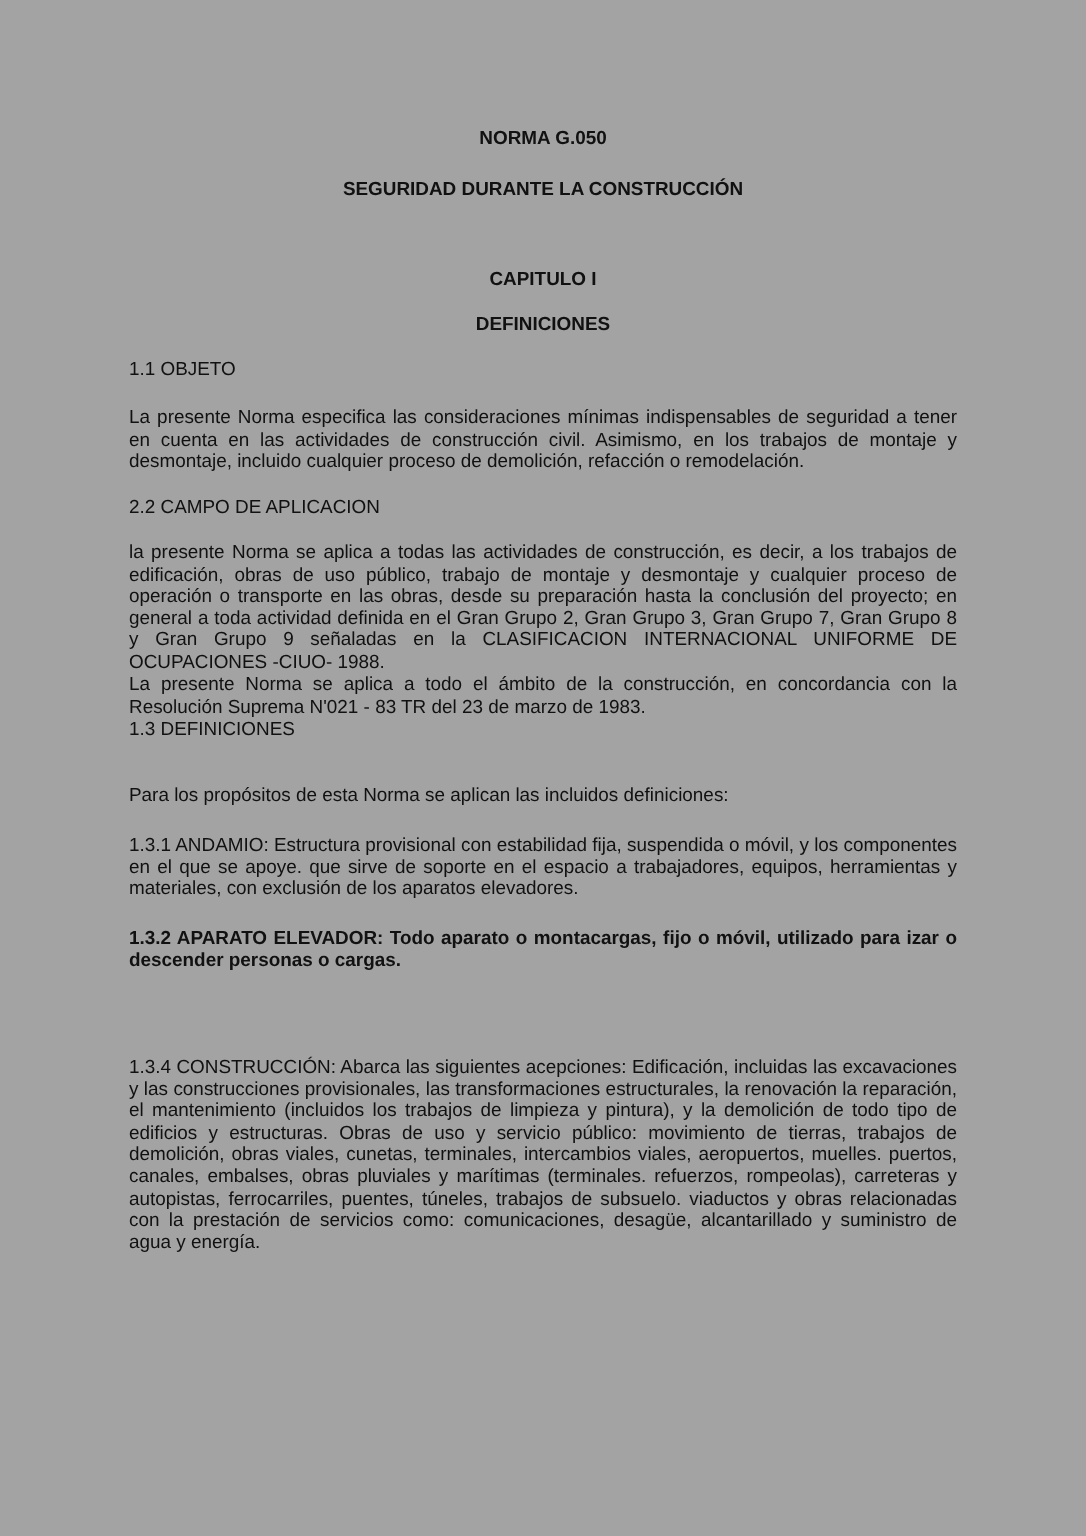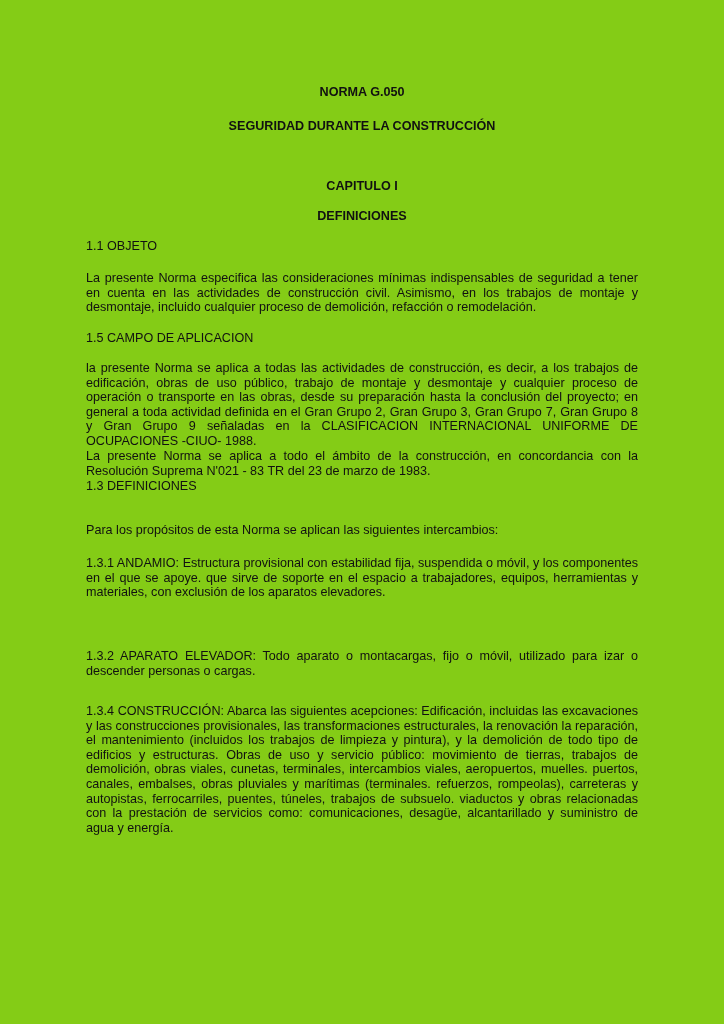--- a/index.html
+++ b/index.html
@@ -1,39 +1,39 @@
 <!DOCTYPE html>
 <html><head>
   <meta charset="utf-8">
   <style>
     html, body { margin: 0; padding: 0; background: #ffffff; }
     body { width: 724px; height: 1024px; position: relative; overflow: hidden; }
     .page {
-      position: absolute; left: 0; top: 0; width: 724px; height: 1024px; background: #84cc16;
+      position: absolute; left: 0; top: 0; width: 724px; height: 1024px; background: #a3a3a3;
       font-family: "Liberation Sans", sans-serif; color: #111111;
     }
     .blk { position: absolute; left: 86px; width: 552px; font-size: 12.6px; line-height: 14.6px; }
     .center { text-align: center; font-weight: bold; }
     .just { text-align: justify; text-align-last: left; }
   </style>
 </head>
 <body>
 
 <div class="page">
   <div class="blk center" style="top:85px;">NORMA G.050</div>
   <div class="blk center" style="top:119px;">SEGURIDAD DURANTE LA CONSTRUCCIÓN</div>
   <div class="blk center" style="top:179px;">CAPITULO I</div>
   <div class="blk center" style="top:209px;">DEFINICIONES</div>
 
   <div class="blk" style="top:239px;">1.1 OBJETO</div>
   <div class="blk just" style="top:271px;">La presente Norma especifica las consideraciones mínimas indispensables de seguridad a tener en cuenta en las actividades de construcción civil. Asimismo, en los trabajos de montaje y desmontaje, incluido cualquier proceso de demolición, refacción o remodelación.</div>
 
-  <div class="blk" style="top:331px;">1.5 CAMPO DE APLICACION</div>
+  <div class="blk" style="top:331px;">2.2 CAMPO DE APLICACION</div>
   <div class="blk just" style="top:361px;">la presente Norma se aplica a todas las actividades de construcción, es decir, a los trabajos de edificación, obras de uso público, trabajo de montaje y desmontaje y cualquier proceso de operación o transporte en las obras, desde su preparación hasta la conclusión del proyecto; en general a toda actividad definida en el Gran Grupo 2, Gran Grupo 3, Gran Grupo 7, Gran Grupo 8 y Gran Grupo 9 señaladas en la CLASIFICACION INTERNACIONAL UNIFORME DE OCUPACIONES -CIUO- 1988.</div>
   <div class="blk just" style="top:449px;">La presente Norma se aplica a todo el ámbito de la construcción, en concordancia con la Resolución Suprema N'021 - 83 TR del 23 de marzo de 1983.</div>
 
   <div class="blk" style="top:479px;">1.3 DEFINICIONES</div>
-  <div class="blk" style="top:523px;">Para los propósitos de esta Norma se aplican las siguientes intercambios:</div>
+  <div class="blk" style="top:523px;">Para los propósitos de esta Norma se aplican las incluidos definiciones:</div>
 
   <div class="blk just" style="top:556px;">1.3.1 ANDAMIO: Estructura provisional con estabilidad fija, suspendida o móvil, y los componentes en el que se apoye. que sirve de soporte en el espacio a trabajadores, equipos, herramientas y materiales, con exclusión de los aparatos elevadores.</div>
-  <div class="blk just" style="top:649px;">1.3.2 APARATO ELEVADOR: Todo aparato o montacargas, fijo o móvil, utilizado para izar o descender personas o cargas.</div>
+  <div class="blk just" style="top:618px;font-weight:bold;">1.3.2 APARATO ELEVADOR: Todo aparato o montacargas, fijo o móvil, utilizado para izar o descender personas o cargas.</div>
   <div class="blk just" style="top:704px;">1.3.4 CONSTRUCCIÓN: Abarca las siguientes acepciones: Edificación, incluidas las excavaciones y las construcciones provisionales, las transformaciones estructurales, la renovación la reparación, el mantenimiento (incluidos los trabajos de limpieza y pintura), y la demolición de todo tipo de edificios y estructuras. Obras de uso y servicio público: movimiento de tierras, trabajos de demolición, obras viales, cunetas, terminales, intercambios viales, aeropuertos, muelles. puertos, canales, embalses, obras pluviales y marítimas (terminales. refuerzos, rompeolas), carreteras y autopistas, ferrocarriles, puentes, túneles, trabajos de subsuelo. viaductos y obras relacionadas con la prestación de servicios como: comunicaciones, desagüe, alcantarillado y suministro de agua y energía.</div>
 </div>
 
 </body></html>

